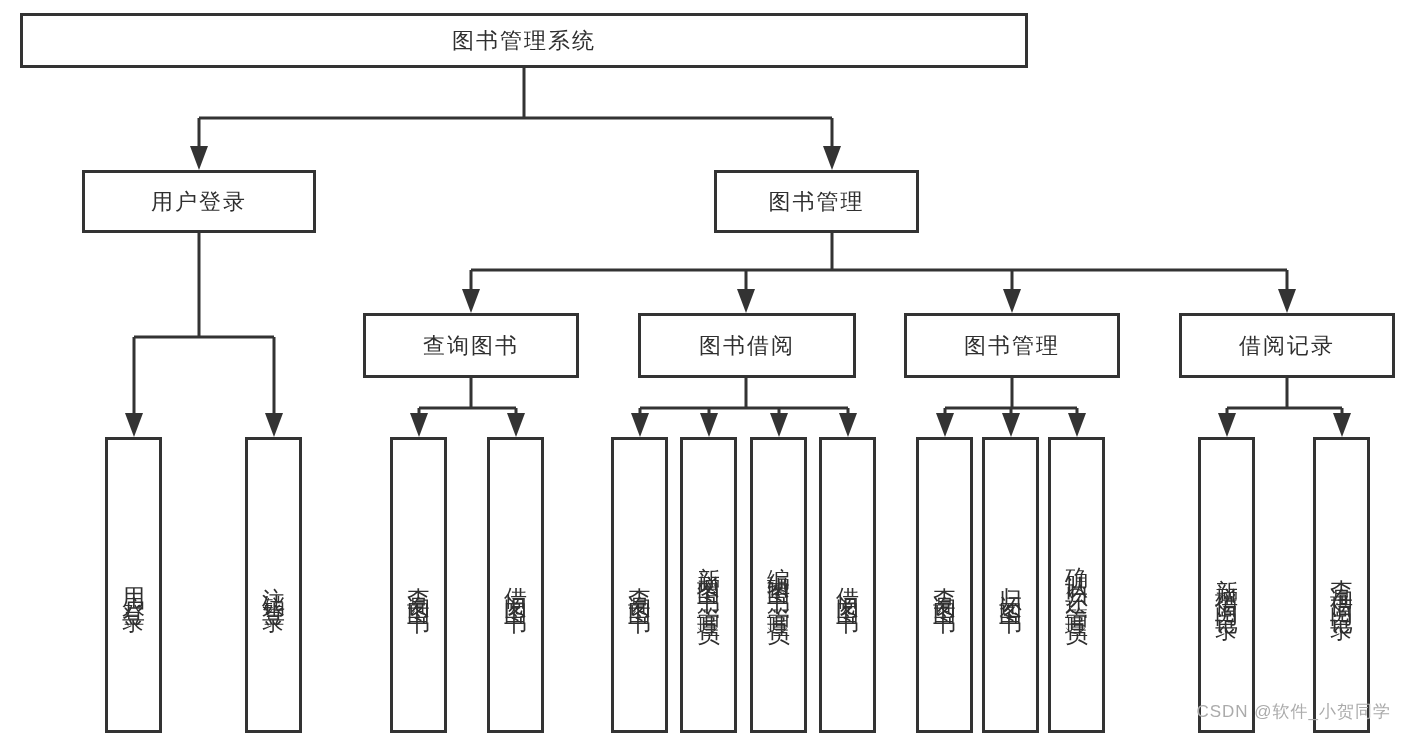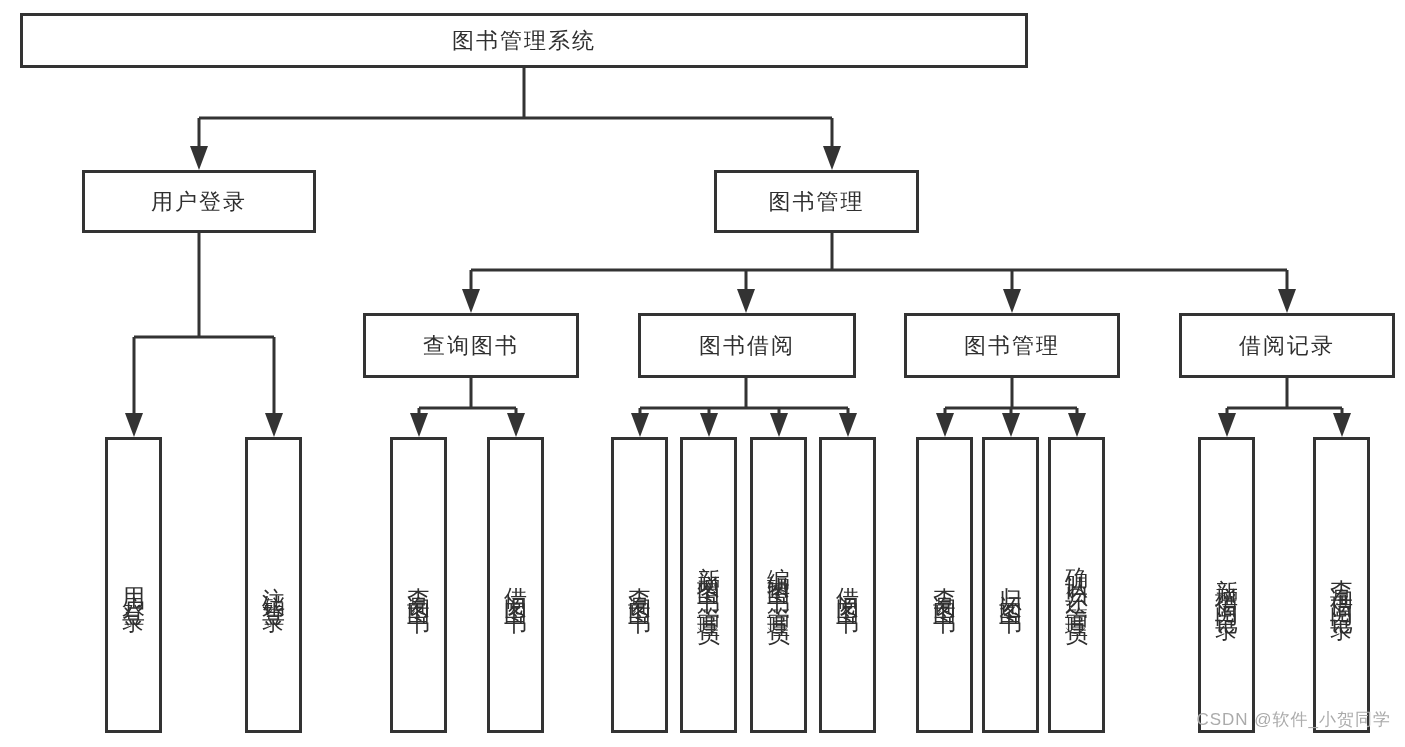--- a/index.html
+++ b/index.html
@@ -43,21 +43,21 @@
     font-size: 23px;
     line-height: 1;
     letter-spacing: 8px;
     width: 57px;
     height: 296px;
     top: 437px;
   }
   .watermark {
     position: absolute;
     right: 14px;
-    bottom: 16px;
+    bottom: 24px;
     font-size: 17px;
     color: #ababab;
     letter-spacing: 1px;
     z-index: 3;
     white-space: nowrap;
   }
 </style>
 </head>
 <body>
 

